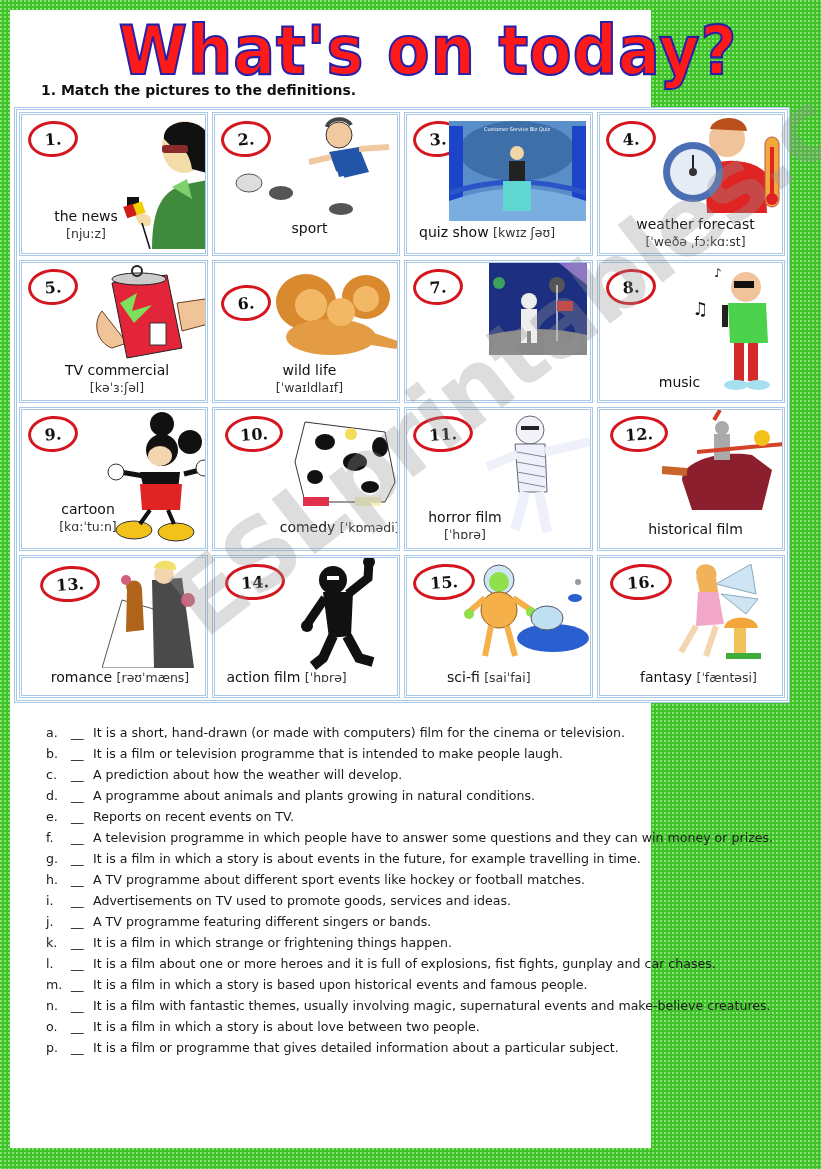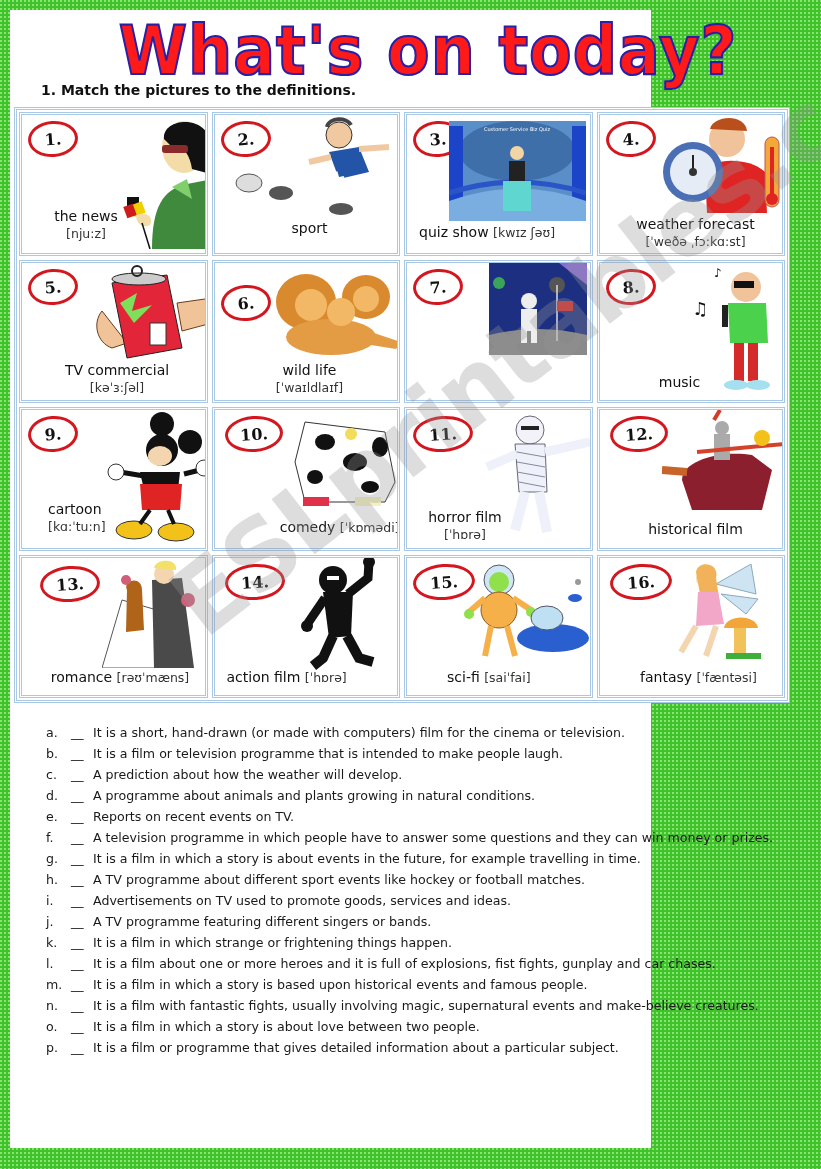--- a/index.html
+++ b/index.html
@@ -242,21 +242,21 @@
         <path d="M40 60 L80 60 L78 78 L44 78 Z" fill="#111"></path>
         <path d="M40 72 L82 72 L80 98 L42 98 Z" fill="#e02424"></path>
         <path d="M20 60 L44 64" stroke="#111" stroke-width="5"></path>
         <path d="M84 62 L100 58" stroke="#111" stroke-width="5"></path>
         <circle cx="16" cy="60" r="8" fill="#fff" stroke="#333"></circle>
         <circle cx="104" cy="56" r="8" fill="#fff" stroke="#333"></circle>
         <ellipse cx="34" cy="118" rx="18" ry="9" fill="#f2c21b" stroke="#333"></ellipse>
         <ellipse cx="76" cy="120" rx="18" ry="9" fill="#f2c21b" stroke="#333"></ellipse>
         <path d="M50 98 L40 112 M68 98 L74 112" stroke="#111" stroke-width="4"></path>
       </svg>
-      <div class="label" style="left:6px;top:90px;width:100px;text-align:left">
+      <div class="label" style="left:6px;top:90px;width:100px;text-align:center">
         <div class="word" style="padding-left:20px">cartoon</div>
         <div class="ipa" style="padding-left:20px">[kɑ:ˈtu:n]</div>
       </div>
     </div>
 
     <div class="cell">
       <div class="num" style="left:10px;width:58px">10.</div>
       <svg class="pic" style="left:70px;top:2px" width="118" height="100" viewBox="0 0 118 100">
         <path d="M20 10 L100 20 L110 70 L100 90 L20 90 L10 50 Z" fill="#fff" stroke="#333"></path>
         <ellipse cx="40" cy="30" rx="10" ry="8" fill="#111"></ellipse>
@@ -448,21 +448,21 @@
         <span class="text">It is a film about one or more heroes and it is full of explosions, fist fights, gunplay and car chases.</span>
       </div>
     <div class="def">
         <span class="letter">m.</span>
         <span class="blank">__</span>
         <span class="text">It is a film in which a story is based upon historical events and famous people.</span>
       </div>
     <div class="def">
         <span class="letter">n.</span>
         <span class="blank">__</span>
-        <span class="text">It is a film with fantastic fights, usually involving magic, supernatural events and make-believe creatures.</span>
+        <span class="text">It is a film with fantastic themes, usually involving magic, supernatural events and make-believe creatures.</span>
       </div>
     <div class="def">
         <span class="letter">o.</span>
         <span class="blank">__</span>
         <span class="text">It is a film in which a story is about love between two people.</span>
       </div>
     <div class="def">
         <span class="letter">p.</span>
         <span class="blank">__</span>
         <span class="text">It is a film or programme that gives detailed information about a particular subject.</span>

